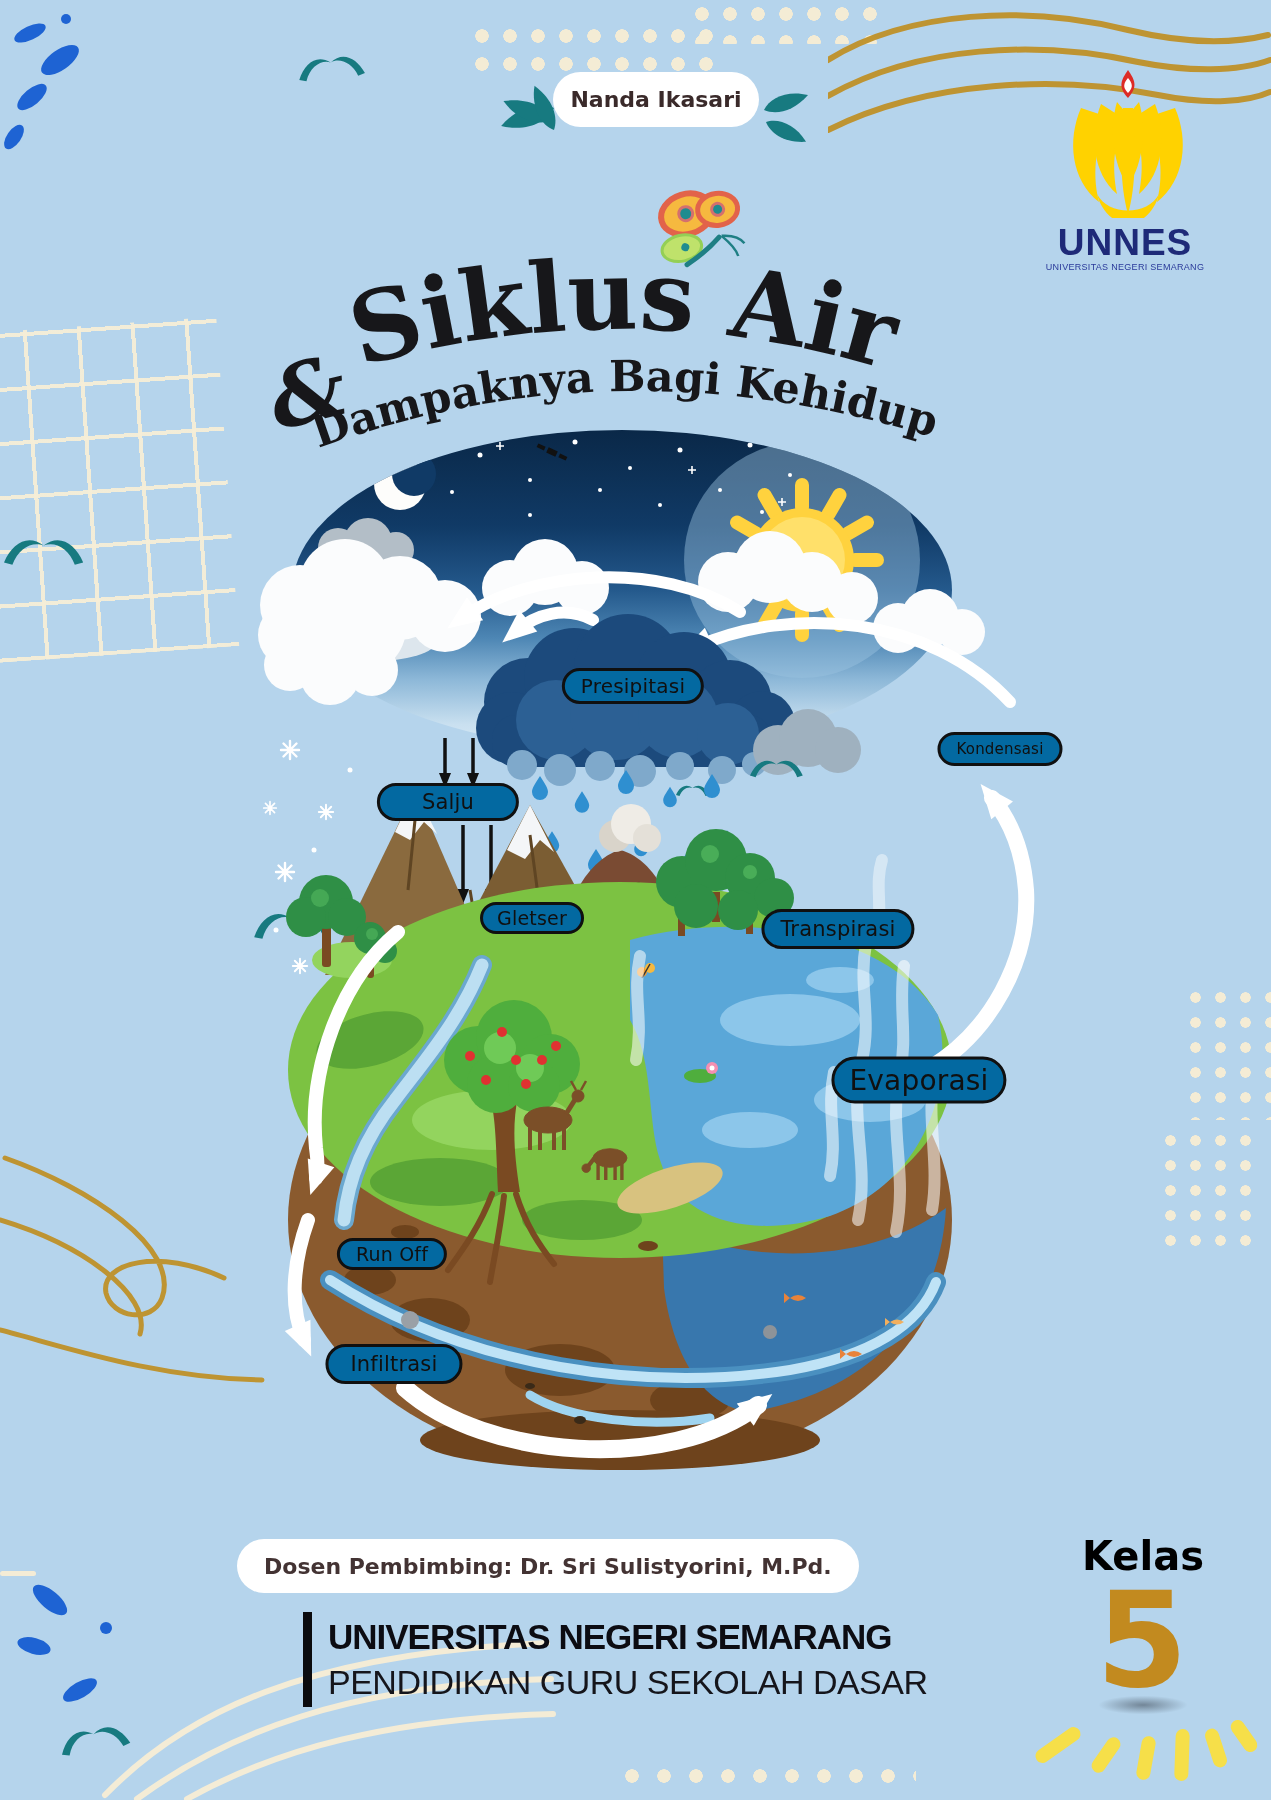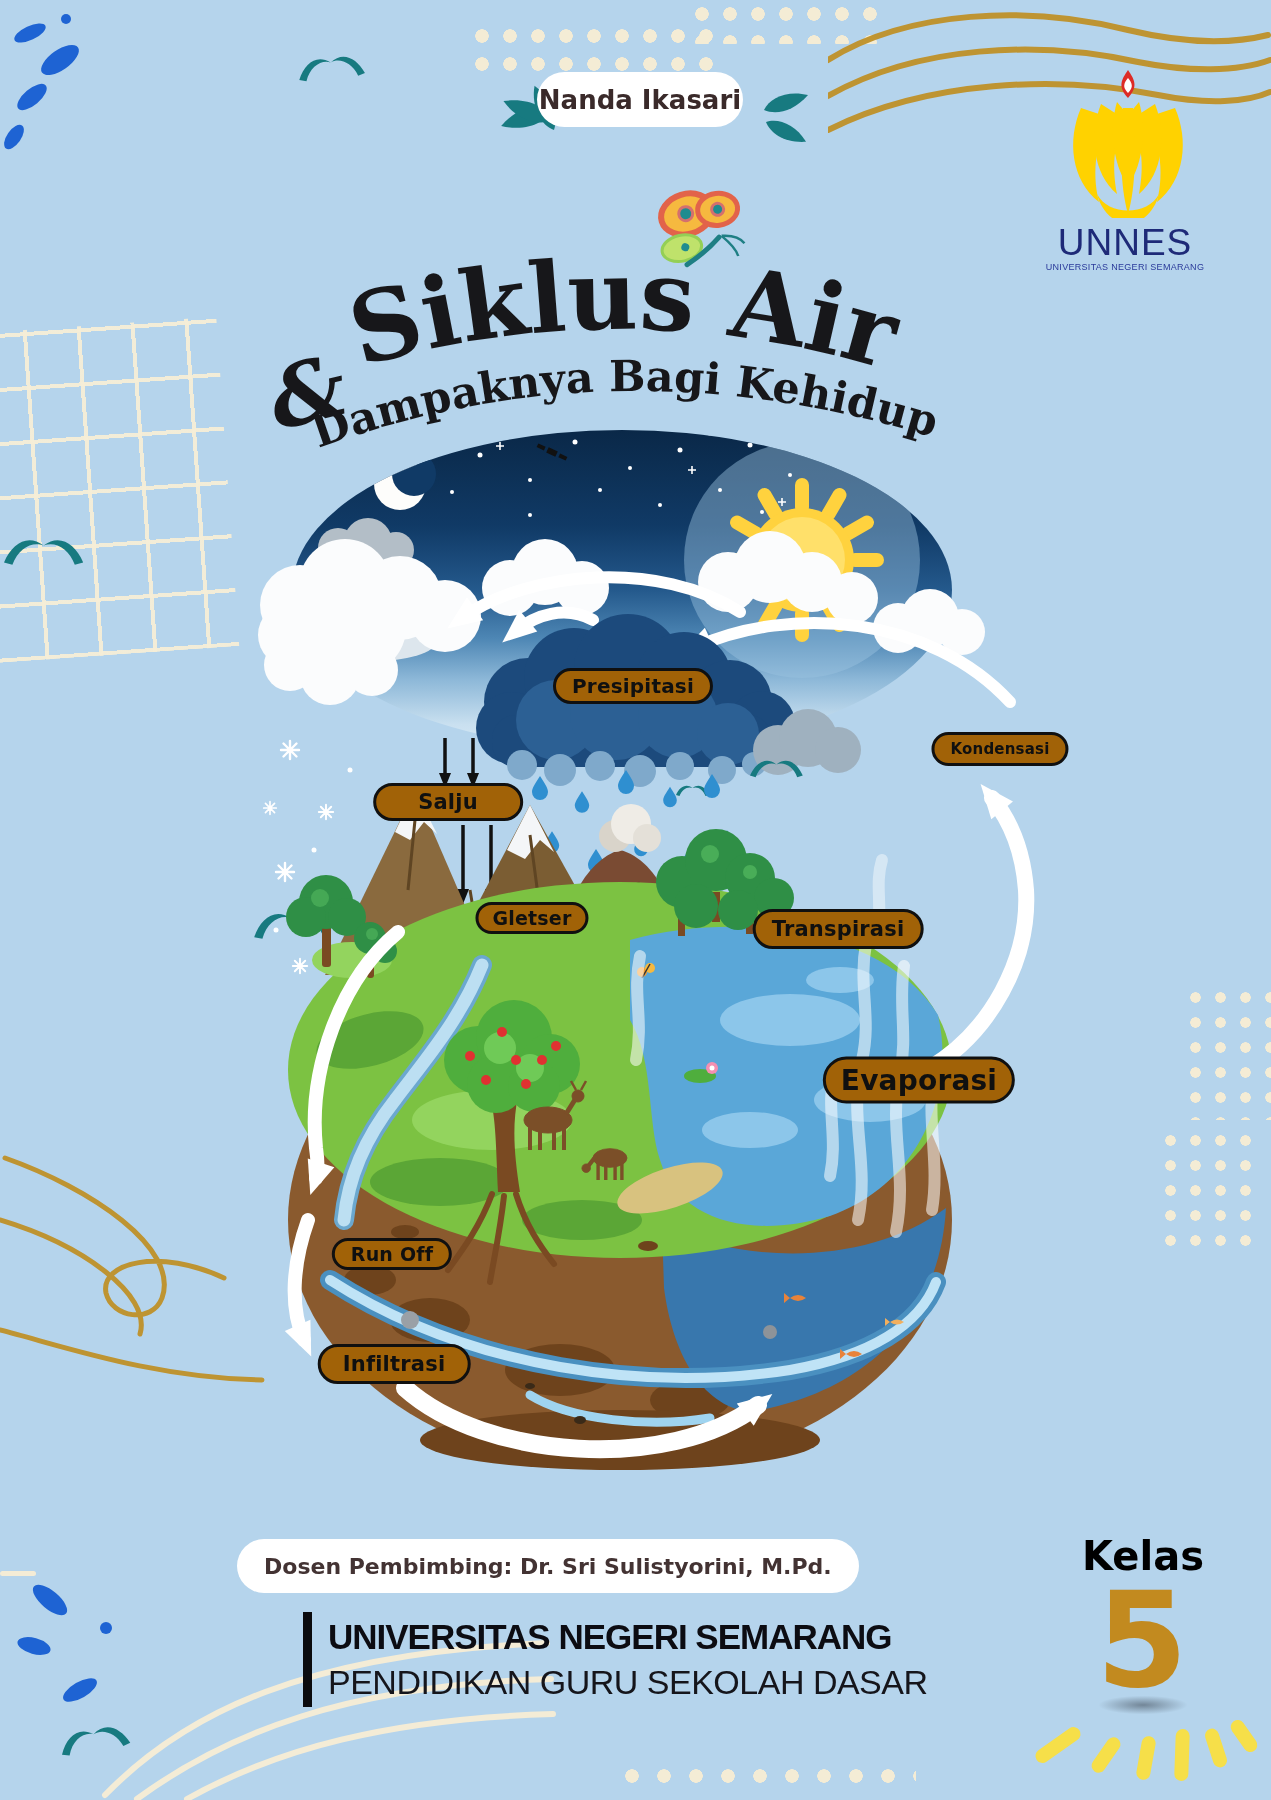--- a/index.html
+++ b/index.html
@@ -4,41 +4,41 @@
 <style>
   html,body{margin:0;padding:0;background:#9db9d2;}
   .poster{position:relative;width:1271px;height:1800px;margin:0 auto;background:#b5d4ec;overflow:hidden;
           font-family:"DejaVu Sans",sans-serif;}
   .abs{position:absolute;}
   .dots{background-image:radial-gradient(circle,#f4ecd5 6.5px,transparent 7px);background-size:28px 28px;}
   .dots-small{background-image:radial-gradient(circle,#f4ecd5 5px,transparent 5.5px);background-size:25px 25px;}
   .grid{background-image:
       repeating-linear-gradient(90deg,rgba(246,238,215,.95) 0 4px,transparent 4px 54px),
       repeating-linear-gradient(0deg,rgba(246,238,215,.95) 0 4px,transparent 4px 54px);}
-  .tag{position:absolute;transform:translate(-50%,-50%);background:#a16207;border:3px solid #101010;
-       border-radius:999px;font-weight:bold;color:#101010;white-space:nowrap;display:flex;
+  .tag{position:absolute;transform:translate(-50%,-50%);background:#0369a1;border:3px solid #101010;
+       border-radius:999px;font-weight:normal;color:#101010;white-space:nowrap;display:flex;
        align-items:center;justify-content:center;z-index:6;letter-spacing:.2px;}
-  .name-pill{position:absolute;left:537px;top:72px;width:206px;height:55px;background:#fff;border-radius:999px;
-       display:flex;align-items:center;justify-content:center;font-size:26px;font-weight:600;color:#3a2a2a;z-index:4;}
+  .name-pill{position:absolute;left:553px;top:72px;width:206px;height:55px;background:#fff;border-radius:999px;
+       display:flex;align-items:center;justify-content:center;font-size:22px;font-weight:600;color:#3a2a2a;z-index:4;}
   .advisor-pill{position:absolute;left:237px;top:1539px;height:54px;background:#fff;border-radius:999px;
        display:flex;align-items:center;padding:0 27px;font-size:22px;font-weight:600;
        color:#433333;z-index:5;}
   .uni-bar{position:absolute;left:303px;top:1612px;width:9px;height:95px;background:#0b0b0e;z-index:5;}
   .uni-line1{position:absolute;left:328px;top:1617px;font-family:"Liberation Sans",sans-serif;font-weight:bold;
        font-size:35px;letter-spacing:-1px;color:#0c0c12;z-index:5;}
   .uni-line2{position:absolute;left:328px;top:1663px;font-family:"Liberation Sans",sans-serif;
        font-size:34px;letter-spacing:-.5px;color:#15151b;z-index:5;}
   .kelas-label{position:absolute;left:1143px;top:1556px;transform:translate(-50%,-50%);font-size:40px;
        font-weight:bold;color:#000000;z-index:5;}
   .kelas-number{position:absolute;left:1142px;top:1640px;transform:translate(-50%,-50%);font-size:132px;
        font-weight:bold;color:#c28a1f;line-height:1;z-index:5;}
   .kelas-shadow{position:absolute;left:1143px;top:1705px;width:124px;height:26px;transform:translate(-50%,-50%);
        background:radial-gradient(closest-side,rgba(60,70,82,.55),rgba(60,70,82,0) 72%);z-index:4;}
   .unnes-text{position:absolute;left:1125px;top:224px;transform:translateX(-50%);font-family:"Liberation Sans",sans-serif;
-       font-weight:normal;font-size:37px;letter-spacing:1px;color:#1e2a78;z-index:4;line-height:1;}
+       font-weight:bold;font-size:37px;letter-spacing:1px;color:#1e2a78;z-index:4;line-height:1;}
   .unnes-sub{position:absolute;left:1125px;top:262px;transform:translateX(-50%);font-family:"Liberation Sans",sans-serif;
        font-size:9px;letter-spacing:.3px;color:#2a3a9a;z-index:4;white-space:nowrap;}
 </style>
 </head>
 <body>
 
 <div class="poster">
 
   <svg width="0" height="0" style="position:absolute" aria-hidden="true">
     <defs>

